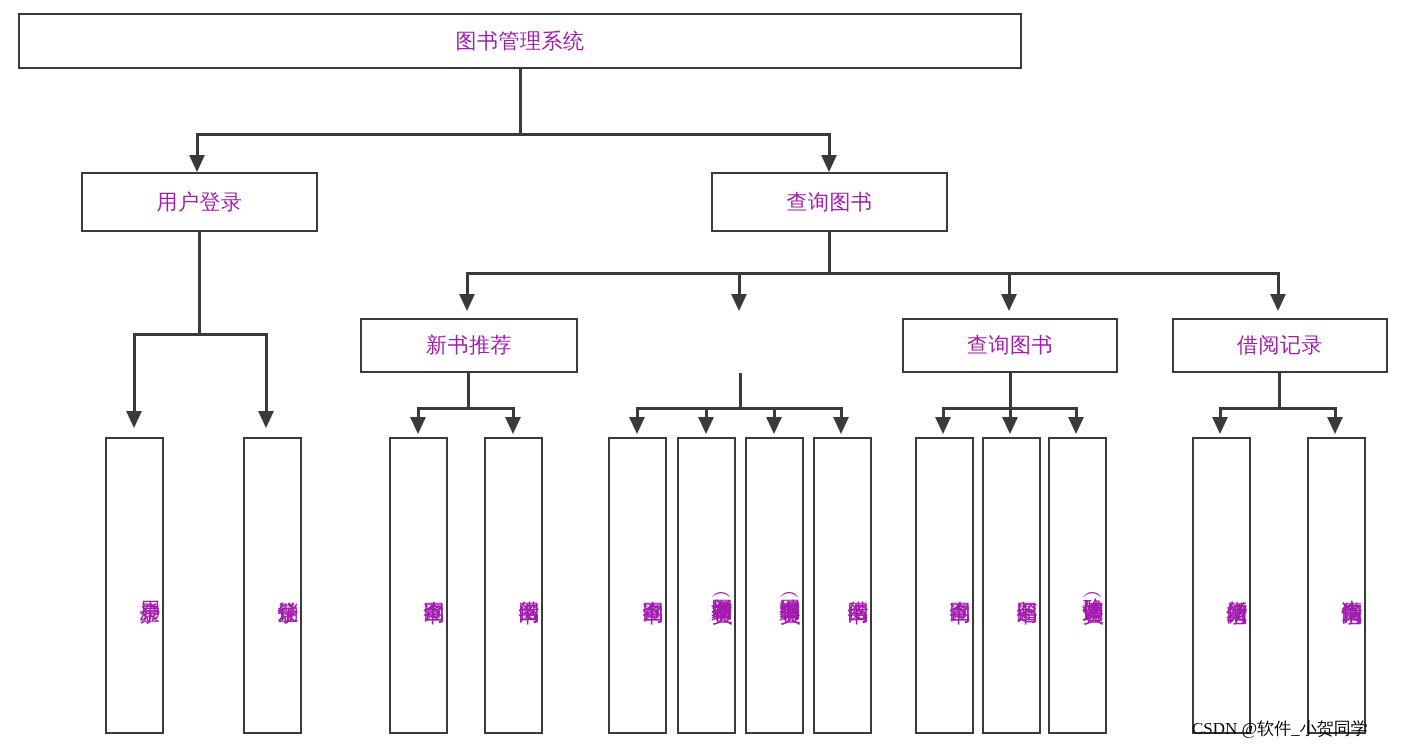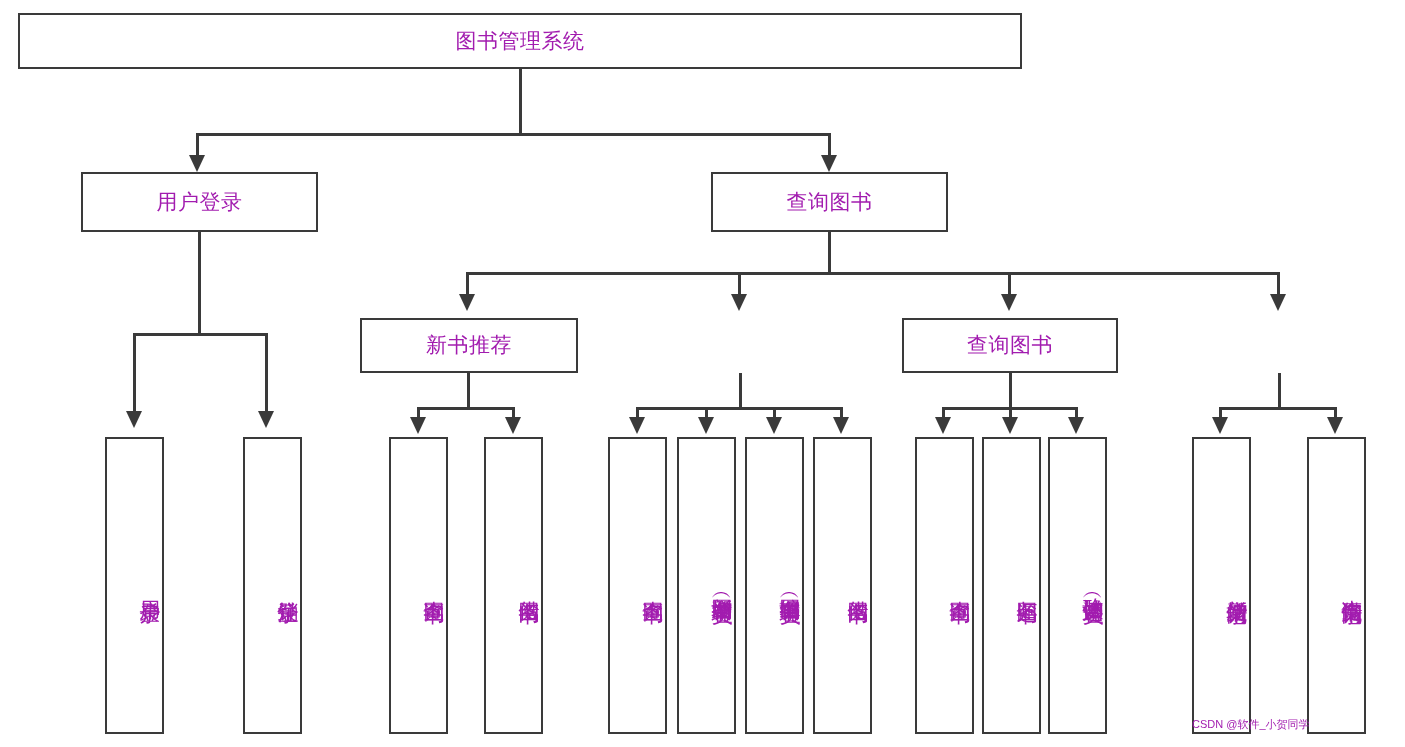--- a/index.html
+++ b/index.html
@@ -68,24 +68,25 @@
     position: absolute;
     width: 0;
     height: 0;
     border-left: 8px solid transparent;
     border-right: 8px solid transparent;
     border-top: 17px solid #3a3a3a;
   }
   
   #watermark {
     position: absolute;
-    color: #a21caf;
-    font-size: 11px;
+    color: #000000;
+    font-size: 17px;
     white-space: nowrap;
     user-select: none;
+    font-family: Liberation Serif, serif;
   }
 </style>
 </head>
 <body>
 
 <div id="canvas">
 
   <div class="node horiz" style="left:18px; top:13px; width:1004px; height:56px;">
     <span class="label">图书管理系统</span>
   </div>
@@ -123,20 +124,23 @@
   <div class="arrow" style="left:1001px; top:294px;"></div>
   <div class="vline" style="left:1277px; top:272px; width:3px; height:24px;"></div>
   <div class="arrow" style="left:1270px; top:294px;"></div>
 
   <div class="node horiz" style="left:360px; top:318px; width:218px; height:55px;">
     <span class="label">新书推荐</span>
   </div>
   <div class="node horiz" style="left:902px; top:318px; width:216px; height:55px;">
     <span class="label">查询图书</span>
   </div>
+  <div class="node horiz" style="left:1172px; top:318px; width:216px; height:55px;">
+    <span class="label">借阅记录</span>
+  </div>
 
   <div class="vline" style="left:467px; top:373px; width:3px; height:36px;"></div>
   <div class="hline" style="left:417px; top:407px; width:98px; height:3px;"></div>
   <div class="vline" style="left:417px; top:407px; width:3px; height:12px;"></div>
   <div class="arrow" style="left:410px; top:417px;"></div>
   <div class="vline" style="left:512px; top:407px; width:3px; height:12px;"></div>
   <div class="arrow" style="left:505px; top:417px;"></div>
 
   <div class="vline" style="left:739px; top:373px; width:3px; height:36px;"></div>
   <div class="hline" style="left:636px; top:407px; width:207px; height:3px;"></div>

